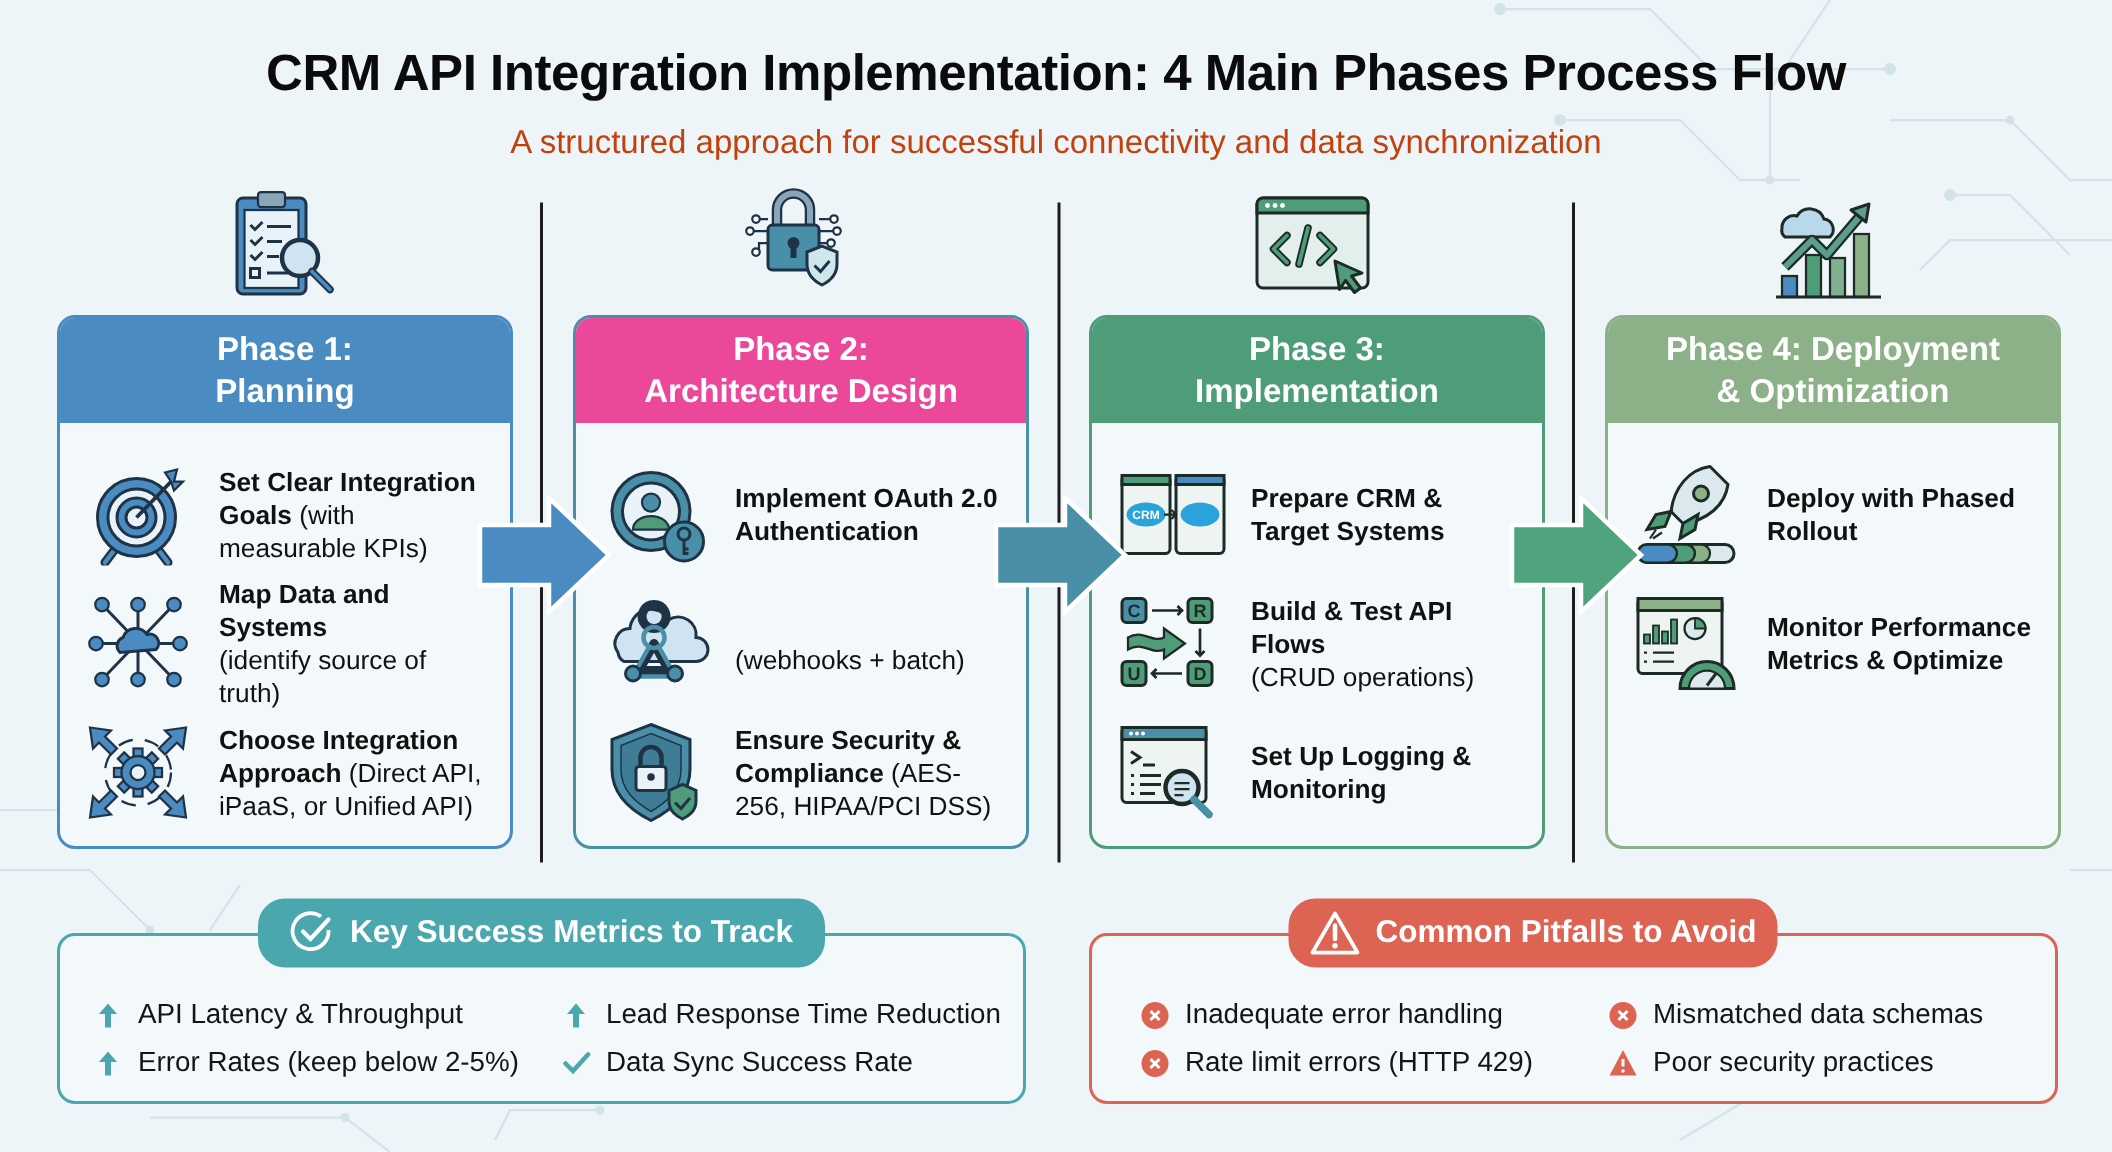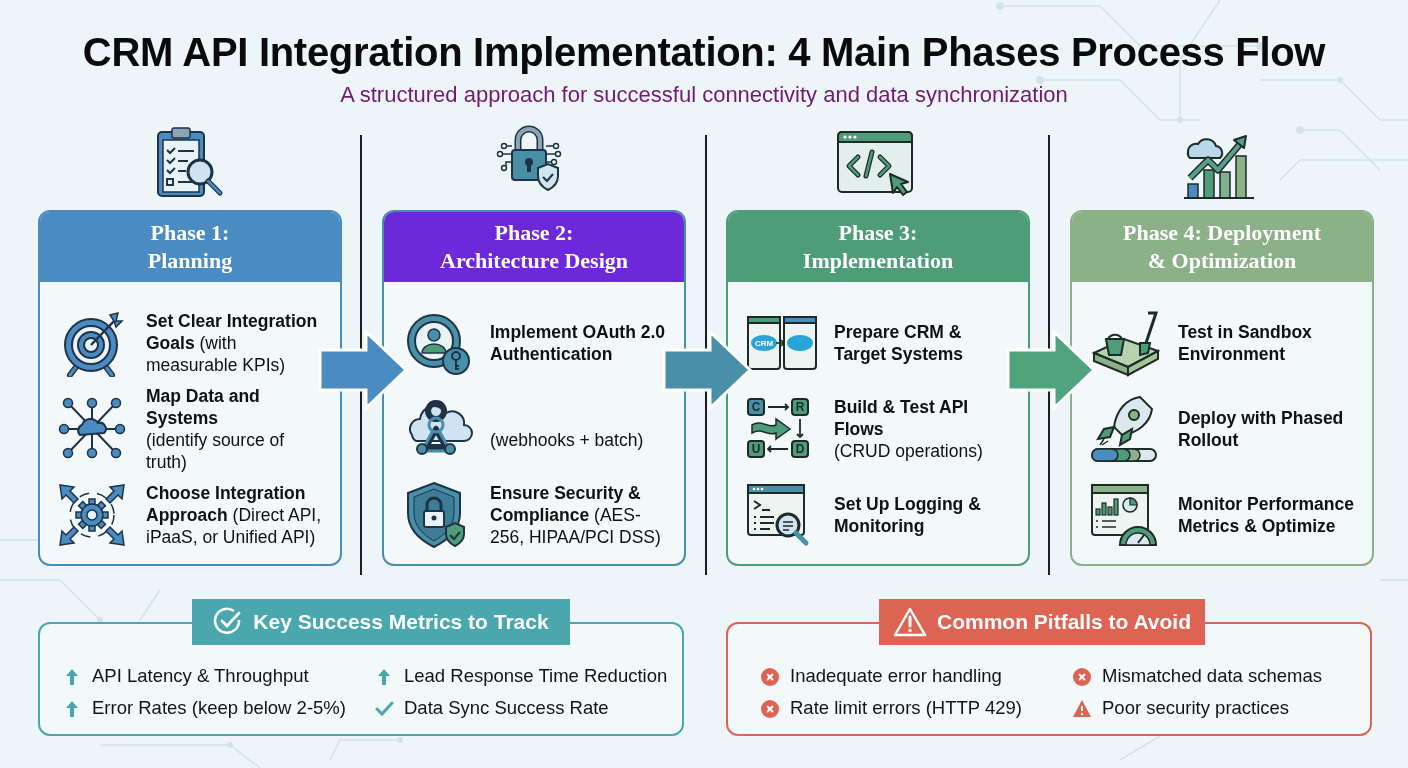--- a/index.html
+++ b/index.html
@@ -6,57 +6,57 @@
   html, body { width: 1408px; height: 768px; overflow: hidden; }
   body {
     background: #eef5f8;
     font-family: "Liberation Sans", "DejaVu Sans", sans-serif;
     color: #111;
     position: relative;
   }
   .bg-circuit { position: absolute; inset: 0; pointer-events: none; }
   .title {
     position: absolute; left: 0; right: 0; top: 30px;
-    text-align: center; font-size: 40px; font-weight: bold; color: #0b0b0b;
+    text-align: center; font-size: 34px; font-weight: bold; color: #0b0b0b;
     letter-spacing: -0.3px;
   }
   .subtitle {
     position: absolute; left: 0; right: 0; top: 82px;
-    text-align: center; font-size: 22px; color: #701a75;
+    text-align: center; font-size: 22px; color: #c2410c;
   }
   .divider {
     position: absolute; top: 135px; width: 2px; height: 440px; background: #1d1d1d;
   }
   .phase-icon {
     position: absolute; top: 122px; width: 84px; height: 84px;
   }
   .phase-card {
     position: absolute; top: 210px; width: 304px; height: 356px;
     border: 2px solid; border-radius: 12px; background: #f3f8fa; overflow: hidden;
   }
   .phase-head {
     height: 70px; display: flex; align-items: center; justify-content: center;
     text-align: center; color: #fff; font-weight: bold; font-size: 22px; line-height: 28px;
     padding: 0 10px;
   }
-  .phase-head span { display: block; font-family: Liberation Serif, serif; }
+  .phase-head span { display: block; }
   .steps { padding: 18px 12px 0 18px; }
   .step { display: flex; align-items: center; height: 86px; }
   .step .sicon { width: 76px; height: 68px; flex: 0 0 76px; }
   .step .stext { font-size: 17.5px; line-height: 22px; color: #111; padding-left: 12px; }
   .step .stext b { font-weight: bold; }
   .arrow { position: absolute; top: 330px; width: 90px; height: 80px; }
   .panel {
     position: absolute; top: 622px; height: 114px; border: 2px solid; border-radius: 12px;
     background: #f3f8fa;
   }
   .panel-head {
-    position: absolute; top: 599px; height: 46px; border-radius: 0;
+    position: absolute; top: 599px; height: 46px; border-radius: 18px;
     color: #fff; font-weight: bold; font-size: 21px; display: flex; align-items: center;
-    justify-content: center; gap: 10px; margin-left: 20px;
+    justify-content: center; gap: 10px;
   }
   .bullets {
     position: absolute; display: grid; grid-template-columns: 1fr 1fr; row-gap: 8px;
     font-size: 18.5px; color: #141414;
   }
   .bullet { display: flex; align-items: flex-end; gap: 10px; height: 24px; }
   .bullet svg { flex: 0 0 20px; }
 </style>
 </head>
 <body>
@@ -229,21 +229,21 @@
           </g>
           <circle r="5" fill="#e9f2f8" stroke="#1f3347" stroke-width="1.5"></circle>
         </g>
       </svg>
       <div class="stext"><b>Choose Integration Approach</b><span> (Direct API, iPaaS, or Unified API)</span></div>
     </div>
   </div>
 </div>
 
 <div class="phase-card" style="left:382px; border-color:#4a8fa8;">
-  <div class="phase-head" style="background:#6d28d9">
+  <div class="phase-head" style="background:#ec4899">
     <div>
         <span>Phase 2:</span>
         <span>Architecture Design</span>
       </div>
   </div>
   <div class="steps">
     <div class="step">
       <svg class="sicon" viewBox="0 0 76 68">
         <circle cx="32" cy="32" r="26" fill="#4a8fa8" stroke="#1f3347" stroke-width="2"></circle>
         <circle cx="32" cy="32" r="19" fill="#e9f2f6" stroke="#1f3347" stroke-width="2"></circle>
@@ -350,32 +350,20 @@
 <div class="phase-card" style="left:1070px; border-color:#8cb087;">
   <div class="phase-head" style="background:#8cb087">
     <div>
         <span>Phase 4: Deployment</span>
         <span>&amp; Optimization</span>
       </div>
   </div>
   <div class="steps">
     <div class="step">
       <svg class="sicon" viewBox="0 0 76 68">
-        <path d="M4 44 l30 -14 l34 12 l-30 16 z" fill="#b7d2ae" stroke="#1d2b26" stroke-width="2"></path>
-        <path d="M4 44 v8 l34 14 v-8 z" fill="#8cb087" stroke="#1d2b26" stroke-width="2"></path>
-        <path d="M38 58 v8 l30 -16 v-8 z" fill="#a4c59a" stroke="#1d2b26" stroke-width="2"></path>
-        <path d="M16 30 h18 l-3 16 h-12 z" fill="#4f9d78" stroke="#1d2b26" stroke-width="2"></path>
-        <path d="M18 30 a8 8 0 0 1 14 0" fill="none" stroke="#1d2b26" stroke-width="2"></path>
-        <path d="M58 4 h8 l-2 6 l-8 24" fill="none" stroke="#1d2b26" stroke-width="3"></path>
-        <path d="M50 34 l10 0 l-2 10 l-8 2 z" fill="#4f9d78" stroke="#1d2b26" stroke-width="2"></path>
-      </svg>
-      <div class="stext"><b>Test in Sandbox Environment</b></div>
-    </div>
-    <div class="step">
-      <svg class="sicon" viewBox="0 0 76 68">
         <path d="M50 2 c-14 2 -24 14 -26 30 l8 8 c16 -2 28 -12 30 -26 z" fill="#dbe9ee" stroke="#1d2b26" stroke-width="2"></path>
         <circle cx="44" cy="20" r="5" fill="#8cb087" stroke="#1d2b26" stroke-width="2"></circle>
         <path d="M24 32 l-10 2 l-6 10 l12 -2 z" fill="#4f9d78" stroke="#1d2b26" stroke-width="2"></path>
         <path d="M32 40 l-2 10 l10 -6 l2 -10 z" fill="#4f9d78" stroke="#1d2b26" stroke-width="2"></path>
         <path d="M14 44 l-4 6 M18 46 l-6 4" stroke="#1d2b26" stroke-width="1.5"></path>
         <rect x="2" y="54" width="64" height="12" rx="6" fill="#dbe9ee" stroke="#1d2b26" stroke-width="2"></rect>
         <path d="M8 54 h14 a6 6 0 0 1 0 12 h-14 a6 6 0 0 1 0 -12 z" fill="#4a8bc2" stroke="#1d2b26" stroke-width="1.5"></path>
         <path d="M22 54 h12 a6 6 0 0 1 0 12 h-12 a6 6 0 0 0 0 -12 z" fill="#4f9d78" stroke="#1d2b26" stroke-width="1.5"></path>
         <path d="M34 54 h10 a6 6 0 0 1 0 12 h-10 a6 6 0 0 0 0 -12 z" fill="#8cb087" stroke="#1d2b26" stroke-width="1.5"></path>
       </svg>

